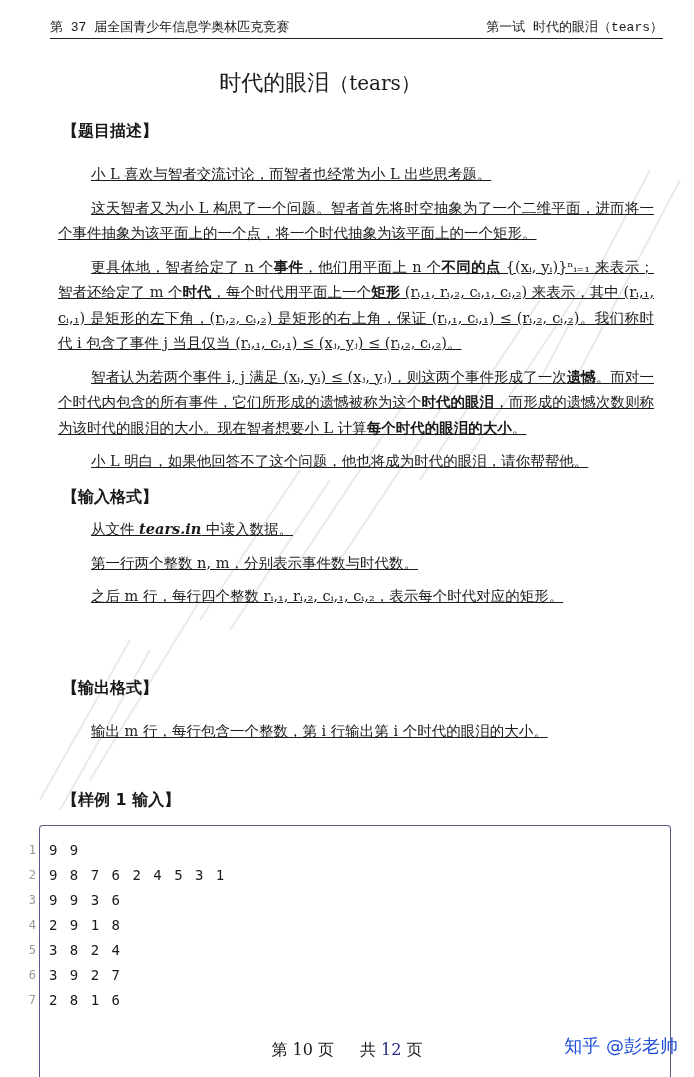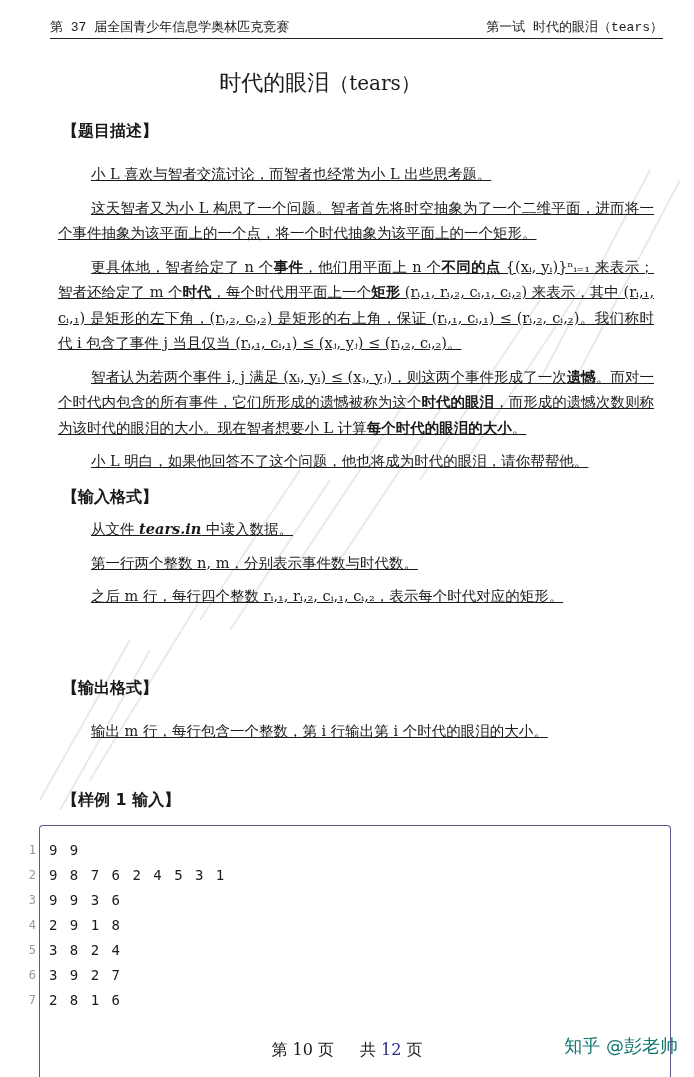--- a/index.html
+++ b/index.html
@@ -45,21 +45,21 @@
   }
   .code-line .txt { position: absolute; left: 9px; white-space: pre; letter-spacing: 2px; }
   .footer {
     position: absolute; left: 0; top: 1040px; width: 694px; text-align: center;
     font-size: 16px;
   }
   .footer .sp { display: inline-block; width: 26px; }
   .footer .total-num { color: #2a2a8a; }
   .credit {
     position: absolute; right: 16px; top: 1034px;
-    font-family: "DejaVu Sans", sans-serif; font-size: 18px; color: #0f766e;
+    font-family: "DejaVu Sans", sans-serif; font-size: 18px; color: #1d4ed8;
   }
   .watermark {
     position: absolute; left: 0; top: 0; width: 694px; height: 1077px;
     pointer-events: none; opacity: 0.18;
   }
 </style>
 </head>
 <body>
 
 <svg class="watermark" viewBox="0 0 694 1077">

